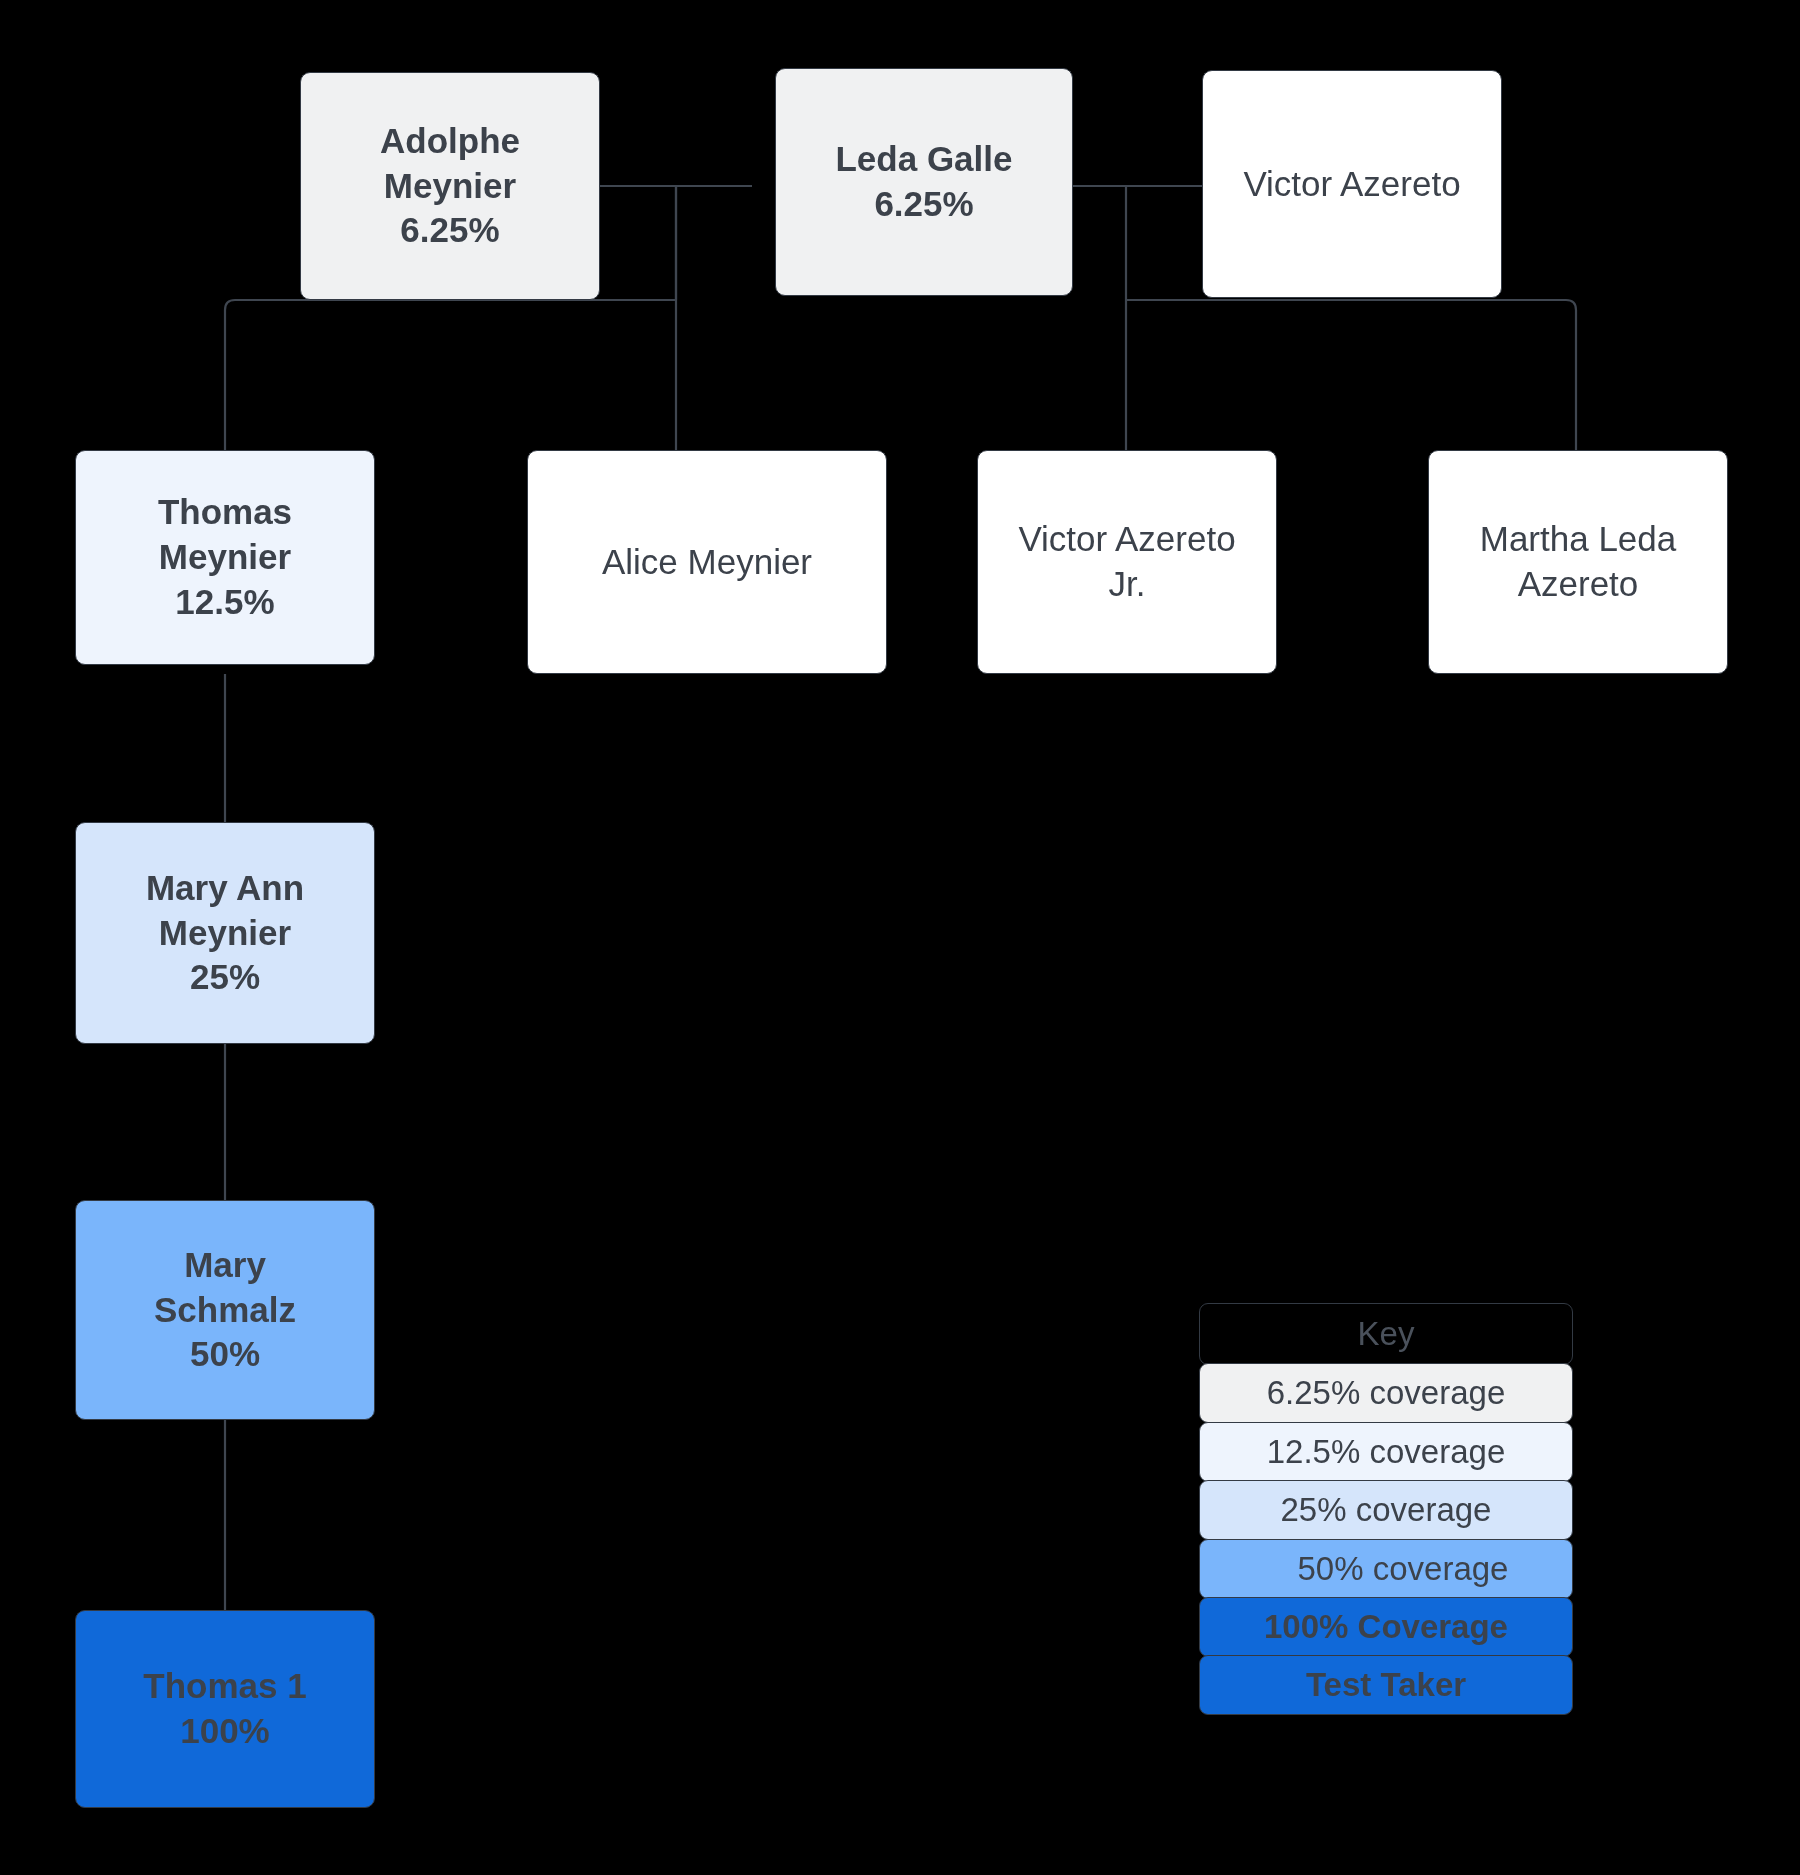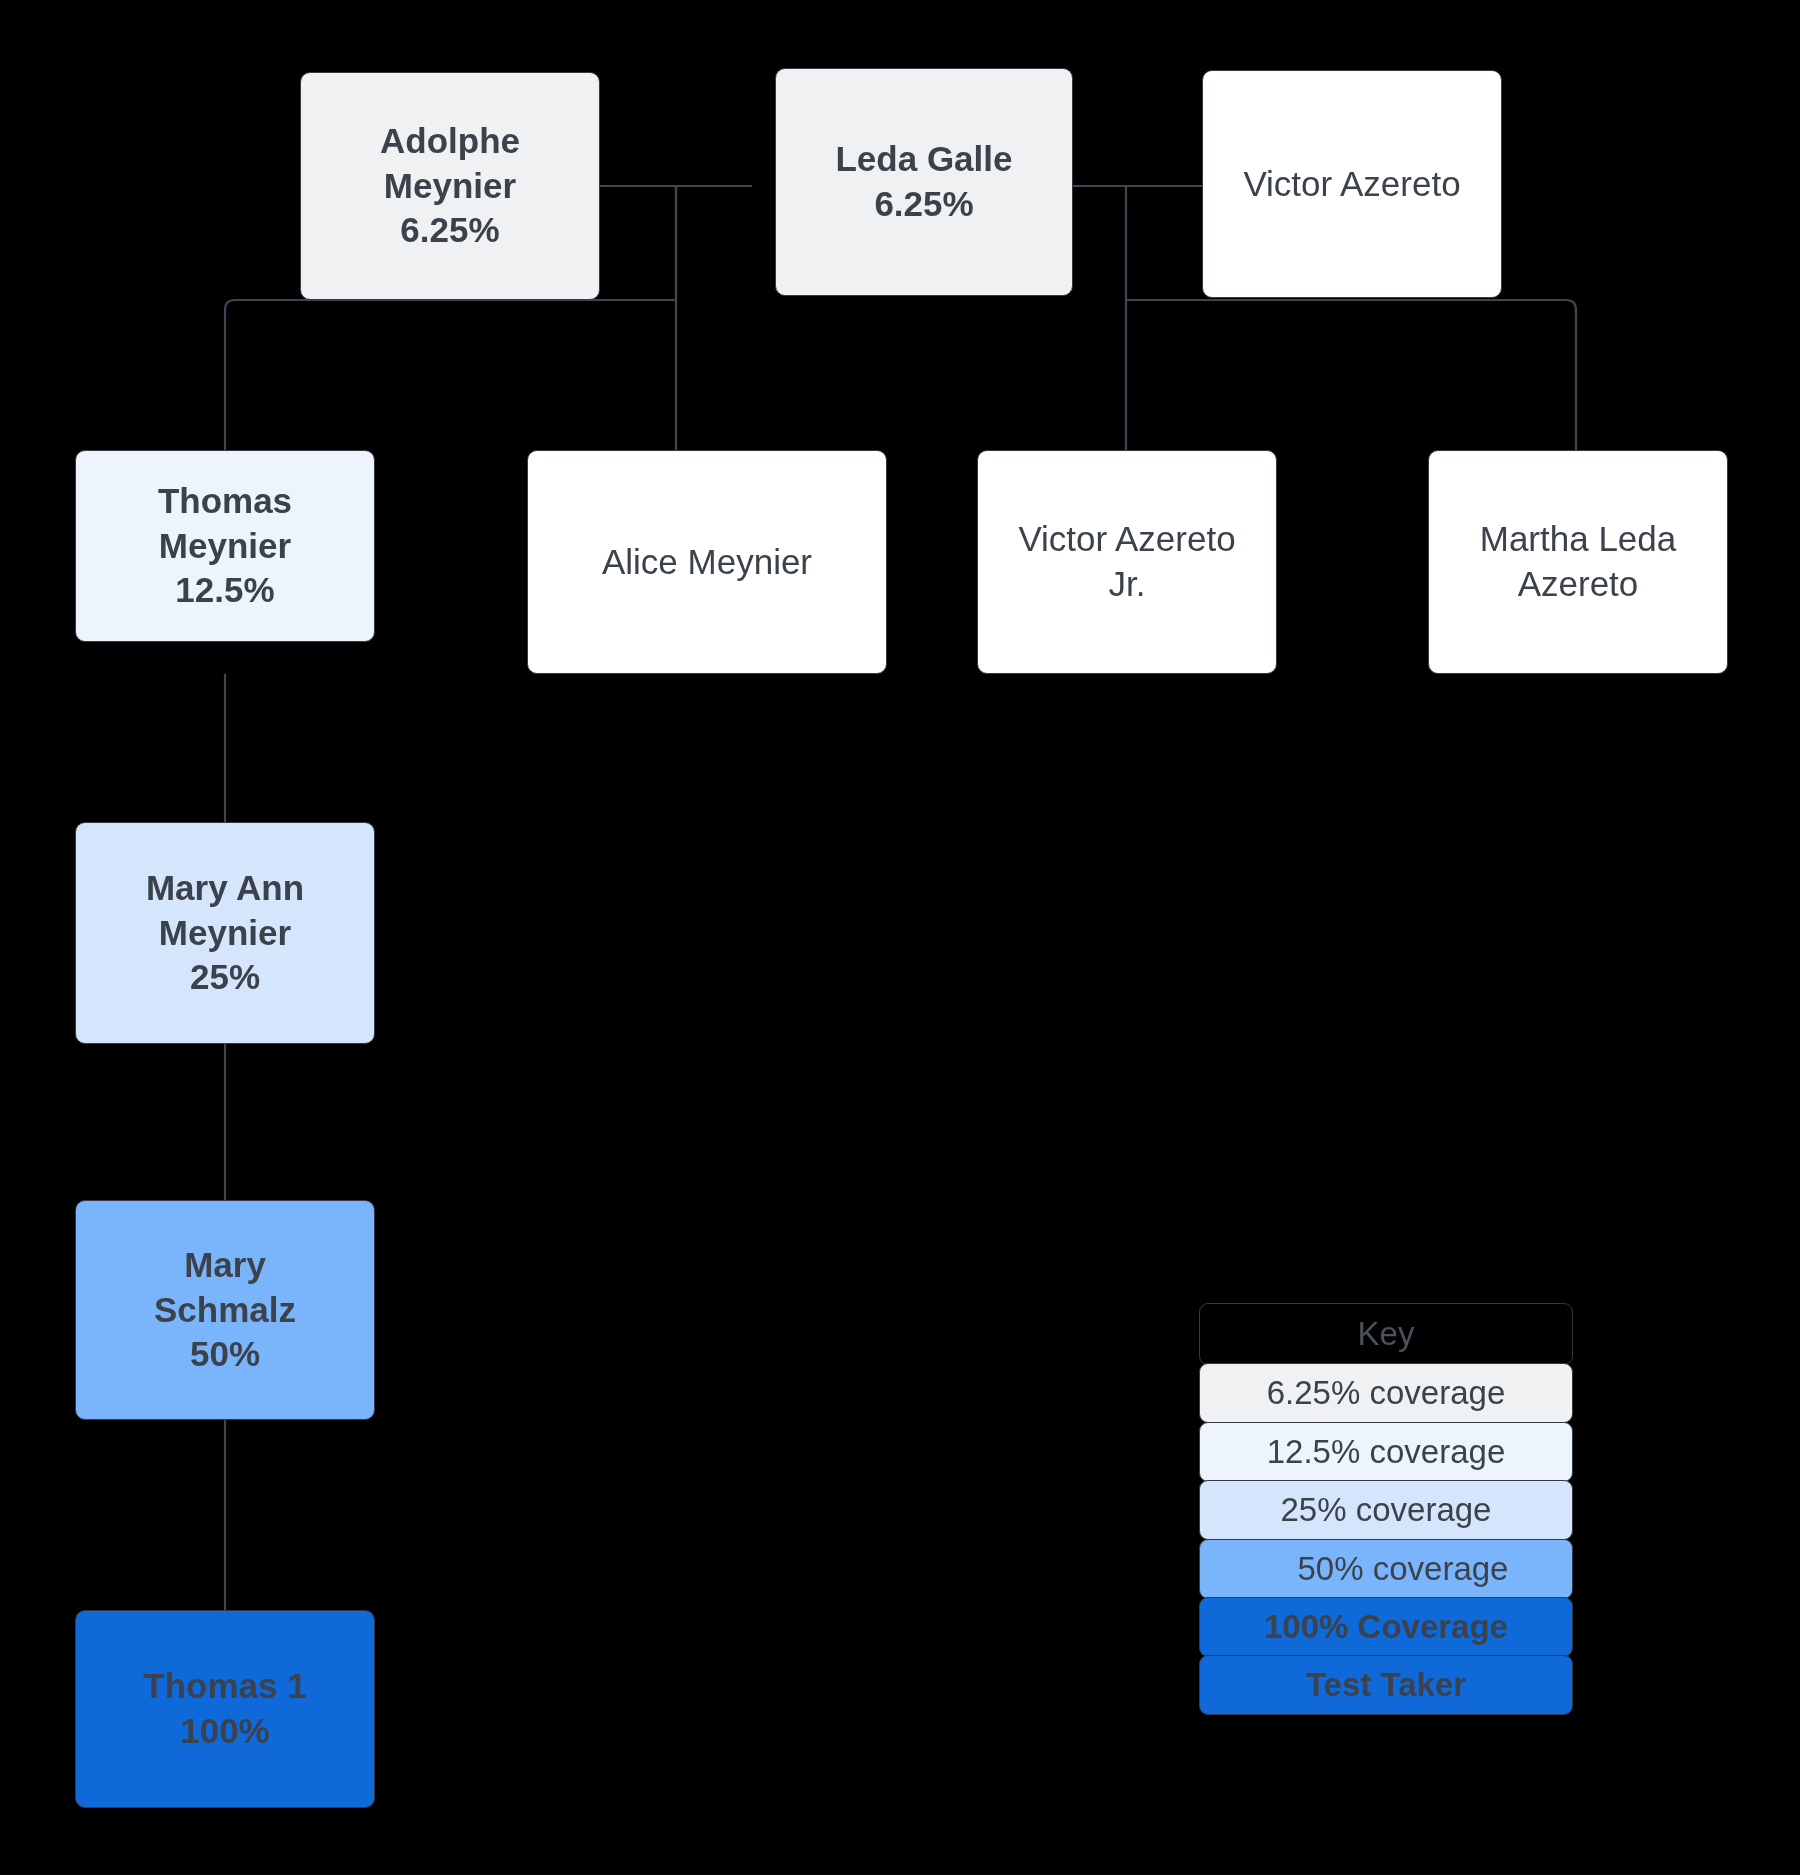--- a/index.html
+++ b/index.html
@@ -143,21 +143,21 @@
 
   <div class="node c625" style="left:300px; top:72px; width:300px; height:228px;">Adolphe
 Meynier
 6.25%</div>
 
   <div class="node c625" style="left:752px; top:68px; width:298px; height:228px;margin-left:23px;">Leda Galle
 6.25%</div>
 
   <div class="node plain" style="left:1202px; top:70px; width:300px; height:228px;">Victor Azereto</div>
 
-  <div class="node c125" style="left:75px; top:450px; width:300px; height:192px;">Thomas
+  <div class="node c125" style="left:75px; top:450px; width:300px; height:215px;">Thomas
 Meynier
 12.5%</div>
 
   <div class="node plain" style="left:527px; top:450px; width:360px; height:224px;">Alice Meynier</div>
 
   <div class="node plain" style="left:977px; top:450px; width:300px; height:224px;">Victor Azereto
 Jr.</div>
 
   <div class="node plain" style="left:1428px; top:450px; width:300px; height:224px;">Martha Leda
 Azereto</div>

